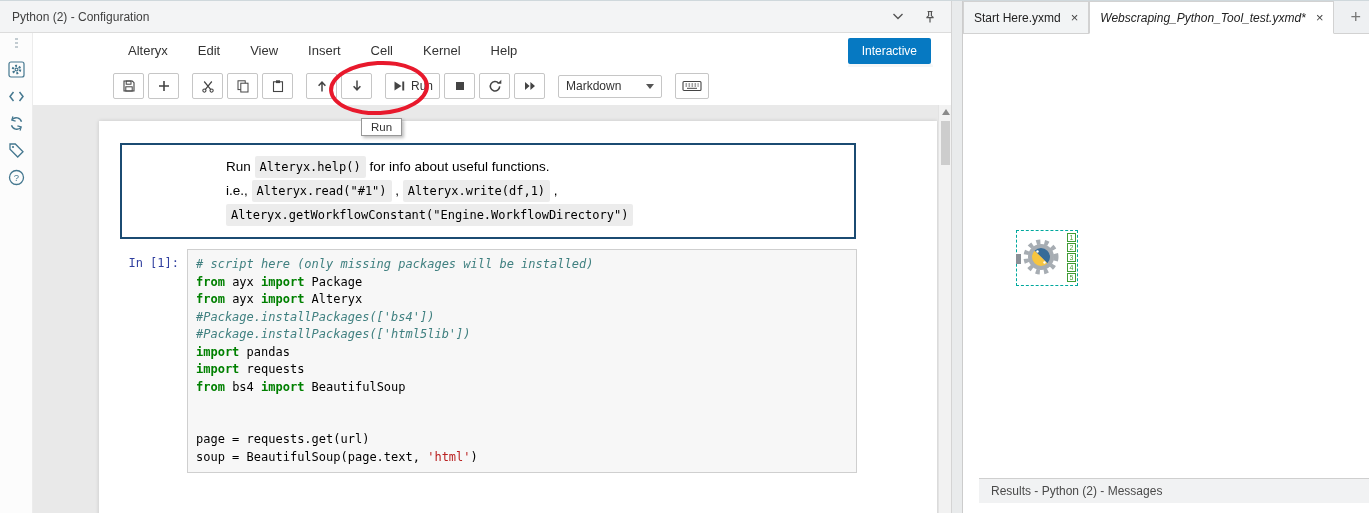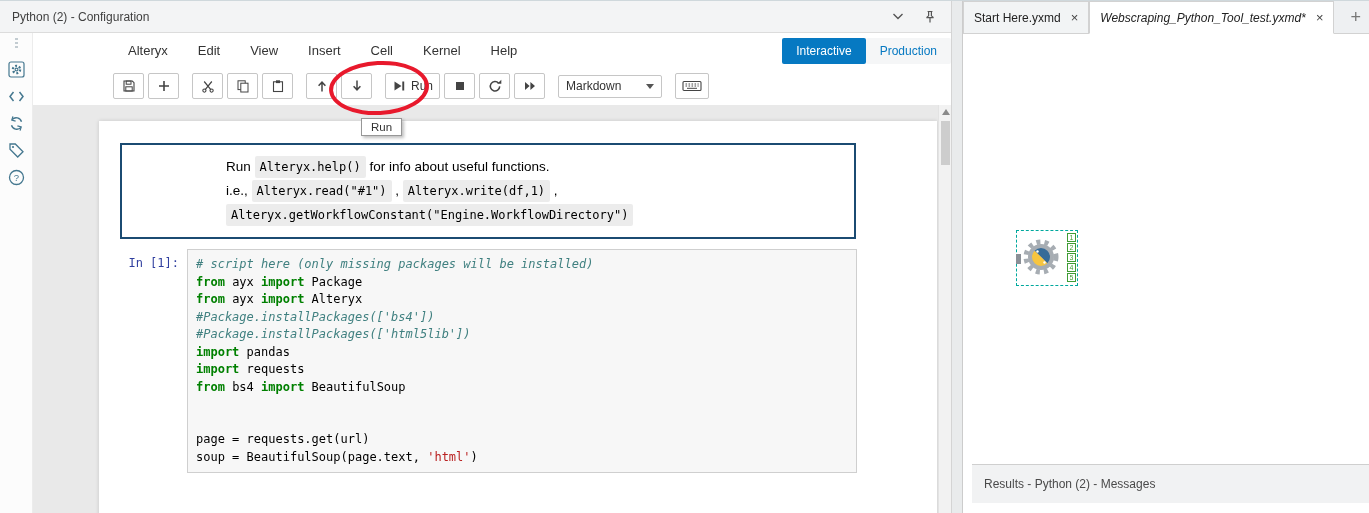--- a/index.html
+++ b/index.html
@@ -13,21 +13,21 @@
   .titlebar-spacer { flex:1; }
   .tb-winicon { width:18px; height:16px; display:flex; align-items:center; justify-content:center; margin-left:14px; cursor:pointer; }
 
   .icon-sidebar { position:absolute; left:0; top:32px; width:33px; bottom:0; background:#fcfcfc; border-right:1px solid #ececec; display:flex; flex-direction:column; align-items:center; padding-top:5px; gap:7px; }
   .drag-dots { width:3px; height:12px; background:repeating-linear-gradient(#c3ccd1 0 2px, transparent 2px 4px); margin-bottom:2px; }
   .side-icon { width:20px; height:20px; display:flex; align-items:center; justify-content:center; cursor:pointer; }
 
   .nb-main { position:absolute; left:33px; top:32px; right:0; bottom:0; background:#fff; }
   .nb-menubar { position:absolute; top:0; left:0; right:0; height:34px; display:flex; align-items:center; padding-left:95px; gap:30px; background:#fff; }
   .menu-item { font-size:13px; color:#333; cursor:pointer; white-space:nowrap; }
-  .mode-group { position:absolute; right:0; top:5px; display:flex; align-items:center; }
+  .mode-group { position:absolute; right:18px; top:5px; display:flex; align-items:flex-start;flex-direction:column; }
   .mode-interactive { background:var(--accent-blue); color:#fff; font-size:12px; padding:6px 14px; border-radius:2px; cursor:pointer; }
   .mode-production { background:#f5f6f7; color:var(--accent-blue); font-size:12px; padding:6px 14px; border-radius:2px; cursor:pointer; }
 
   .nb-toolbar { position:absolute; top:34px; left:0; right:0; height:38px; display:flex; align-items:center; padding-left:80px; gap:4px; background:#fff; }
   .tb-btn { height:26px; min-width:31px; border:1px solid #c6c6c6; border-radius:2px; background:#fff; display:flex; align-items:center; justify-content:center; padding:0 6px; cursor:pointer; }
   .tb-btn svg { display:block; }
   .grp-gap { margin-left:9px; }
   .run-label { font-size:12px; color:#333; margin-left:5px; }
   .tb-select { height:23px; width:104px; border:1px solid #c6c6c6; border-radius:2px; background:#fff; display:flex; align-items:center; padding:0 7px; font-size:12px; color:#333; cursor:pointer; margin-left:9px; }
   .select-caret { margin-left:auto; width:0; height:0; border-left:4px solid transparent; border-right:4px solid transparent; border-top:5px solid #555; }
@@ -68,21 +68,21 @@
   .tab-close { margin-left:10px; font-size:13px; color:#444; cursor:pointer; line-height:1; }
   .wf-newtab { margin-left:auto; margin-right:8px; align-self:center; font-size:18px; color:#777; cursor:pointer; line-height:1; }
 
   .wf-canvas { position:absolute; top:33px; left:0; right:0; bottom:36px; background:#fff; }
   .py-tool { position:absolute; left:53px; top:196px; width:62px; height:56px; border:1px dashed var(--selection-teal); background:#fff; cursor:pointer; }
   .tool-gear { position:absolute; left:5px; top:7px; }
   .tool-anchors { position:absolute; right:1px; top:2px; display:flex; flex-direction:column; gap:1px; }
   .anchor { width:9px; height:9px; border:1px solid var(--anchor-green); color:var(--anchor-green); font-size:7px; line-height:7px; text-align:center; background:#fff; cursor:pointer; }
   .tool-input { position:absolute; left:-1px; top:23px; width:5px; height:10px; background:#8b9097; }
 
-  .wf-results { position:absolute; left:9px; right:0; bottom:11px; height:39px; background:#f1f2f3; border-top:1px solid #cfcfcf; display:flex; align-items:center; padding-left:12px; font-size:12px; color:#4a4a4a; cursor:pointer; }
+  .wf-results { position:absolute; left:16px; right:0; bottom:11px; height:25px; background:#f1f2f3; border-top:1px solid #cfcfcf; display:flex; align-items:center; padding-left:12px; font-size:12px; color:#4a4a4a; cursor:pointer; }
   .wf-bottom-strip { position:absolute; left:0; right:0; bottom:0; height:11px; background:#fff; }
 </style>
 </head>
 <body>
 
 <div class="app">
 
   <div class="config-panel">
 
     <div class="config-titlebar">

